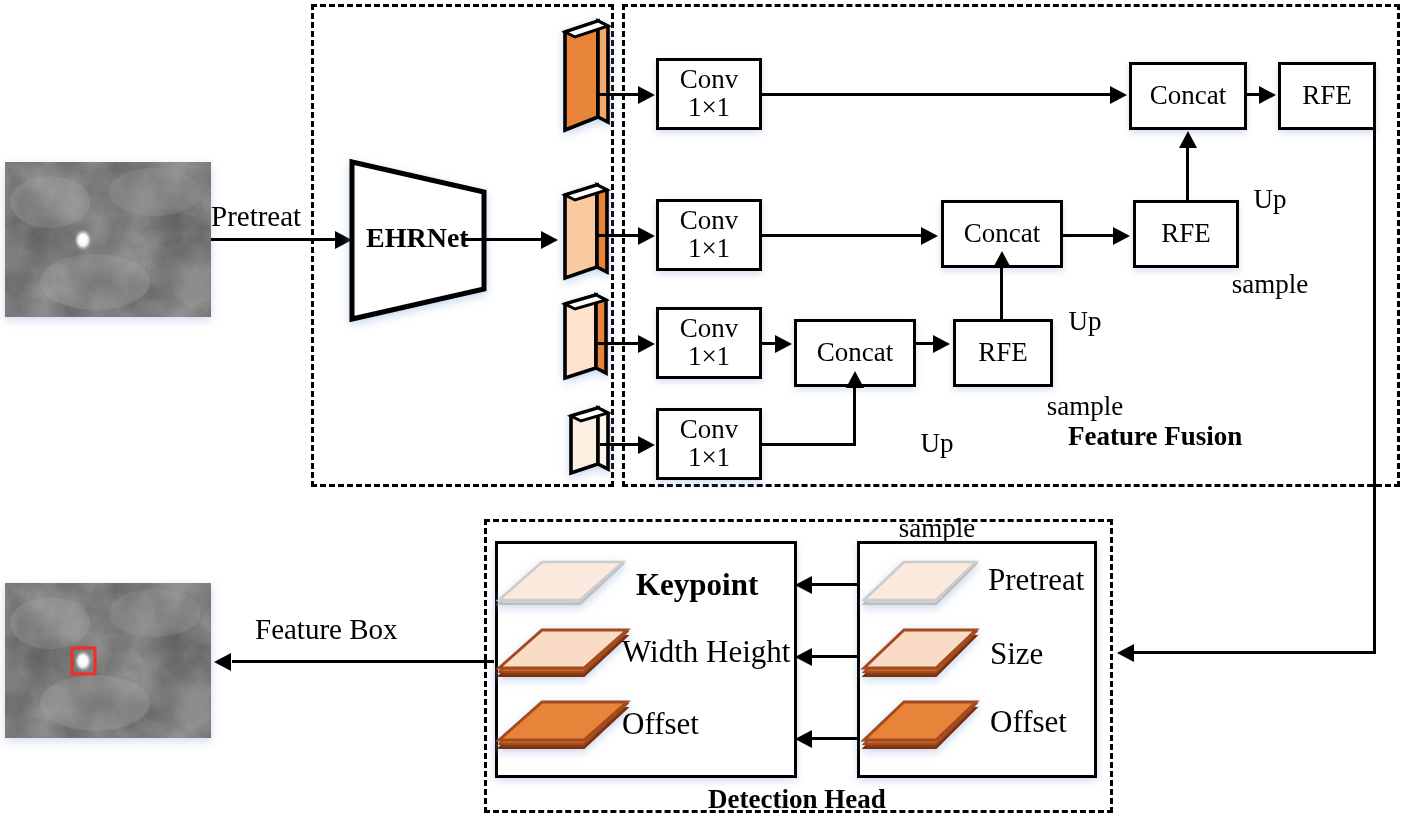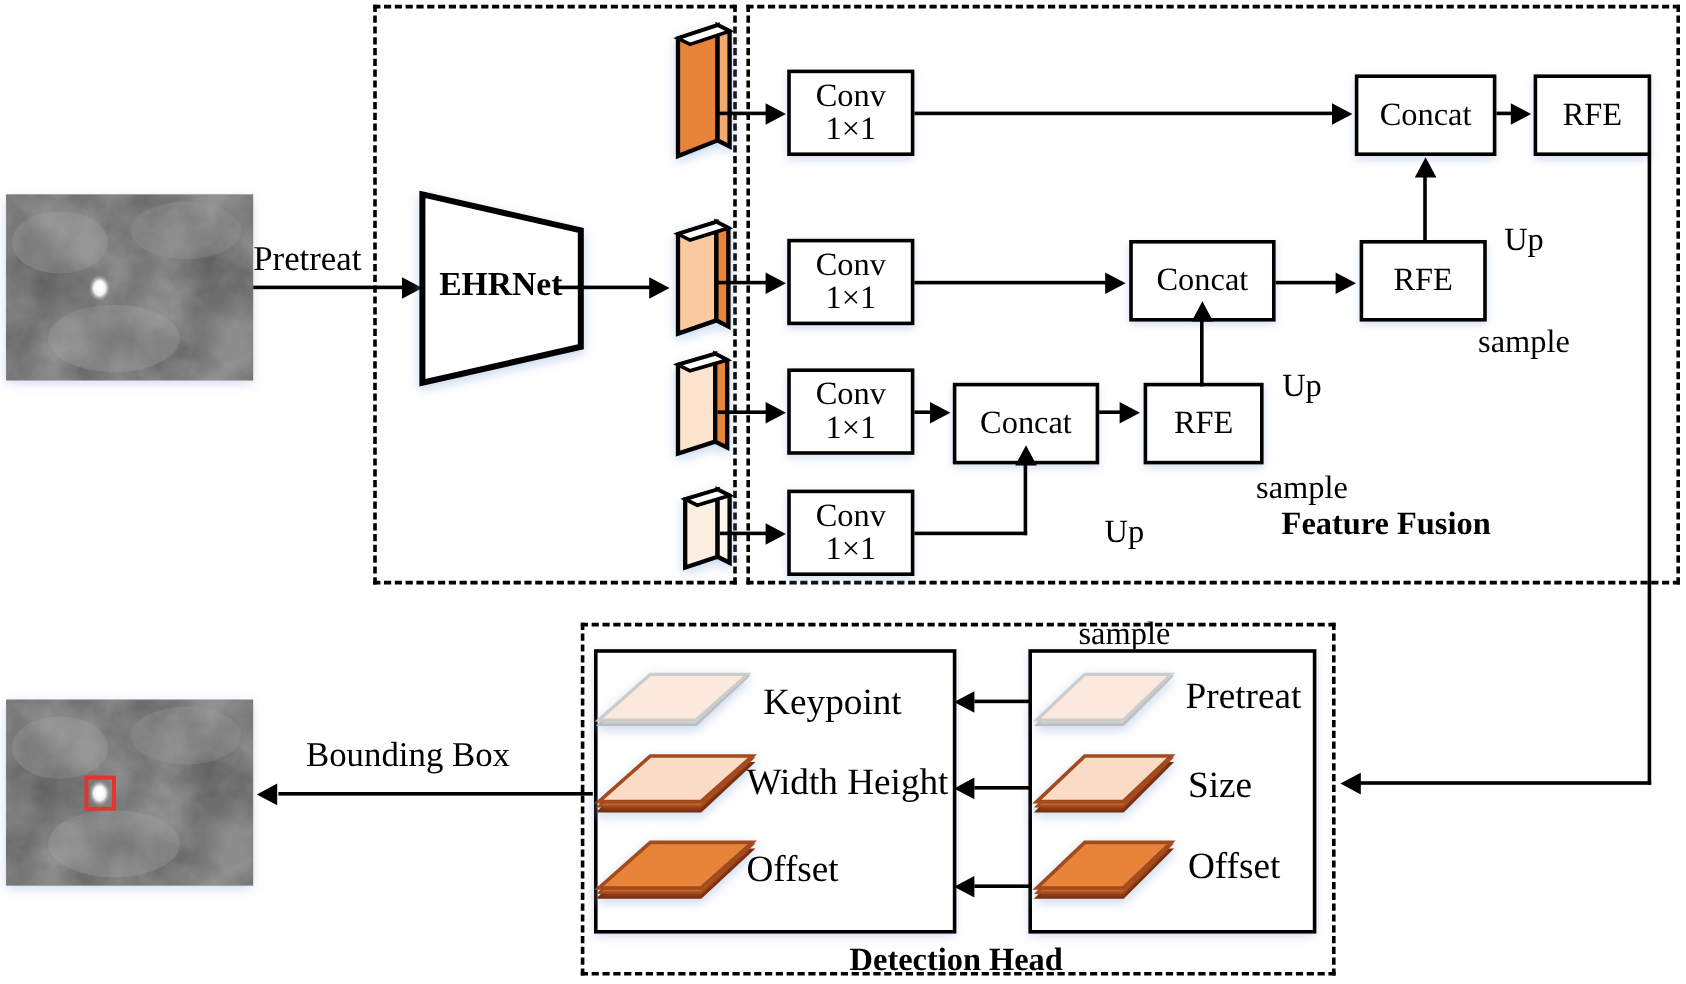--- a/index.html
+++ b/index.html
@@ -260,21 +260,21 @@
   <div class="txt bold" style="left:708px;top:784px;font-size:27px;">Detection Head</div>
 
   <div class="solidframe" style="left:495px;top:541px;width:302px;height:237px;"></div>
 
   <div class="plate glow" style="left:497px;top:560px;width:130px;height:58px;">
     <svg width="130" height="58" viewBox="0 0 130 58">
       <polygon points="2,44 45,4 126,4 83,44" fill="#cfcfcf" stroke="#bdbdbd" stroke-width="2"></polygon>
       <polygon points="2,40 45,2 126,2 83,40" fill="#fbe9dd" stroke="#cccccc" stroke-width="2.6" stroke-linejoin="miter"></polygon>
     </svg>
   </div>
-  <div class="txt" style="left:636px;top:567px;font-size:31px;">Keypoint</div>
+  <div class="txt" style="left:636px;top:567px;font-size:31px;font-weight:bold;">Keypoint</div>
 
   <div class="plate glow" style="left:497px;top:628px;width:140px;height:62px;">
     <svg width="140" height="62" viewBox="0 0 140 62">
       <polygon points="2,48 45,8 130,8 87,48" fill="#8a3a14" stroke="#7a3010" stroke-width="2"></polygon>
       <polygon points="2,44 45,4 130,4 87,44" fill="#c4682e" stroke="#a34b1e" stroke-width="2"></polygon>
       <polygon points="2,40 45,2 130,2 87,40" fill="#fadcc6" stroke="#a34b1e" stroke-width="3" stroke-linejoin="miter"></polygon>
     </svg>
   </div>
   <div class="txt" style="left:622px;top:634px;font-size:31px;">Width Height</div>
 
@@ -344,17 +344,17 @@
       <ellipse cx="150" cy="30" rx="46" ry="24" fill="#9e9e9e" opacity="0.25"></ellipse>
       <ellipse cx="90" cy="120" rx="55" ry="28" fill="#a8a8a8" opacity="0.28"></ellipse>
       <ellipse cx="180" cy="110" rx="35" ry="30" fill="#7e7e7e" opacity="0.22"></ellipse>
       <ellipse cx="52" cy="82" rx="25" ry="20" fill="#7a7a7a" opacity="0.20"></ellipse>
       <ellipse cx="78" cy="78" rx="9" ry="11" fill="url(#tgt2)"></ellipse>
       <ellipse cx="78" cy="77" rx="3.1" ry="4.6" fill="#ffffff"></ellipse>
       <rect x="67" y="65" width="23" height="26" fill="none" stroke="#e8322a" stroke-width="3.2"></rect>
     </svg>
   </div>
 
-  <div class="txt" style="left:255px;top:613px;font-size:29px;">Bounding Box</div>
+  <div class="txt" style="left:255px;top:613px;font-size:29px;">Feature Box</div>
   <div class="ln h" style="left:232px;top:660px;width:262px;"></div>
   <div class="ah l" style="left:214px;top:653px;"></div>
 
 </div>
 
 </body></html>

